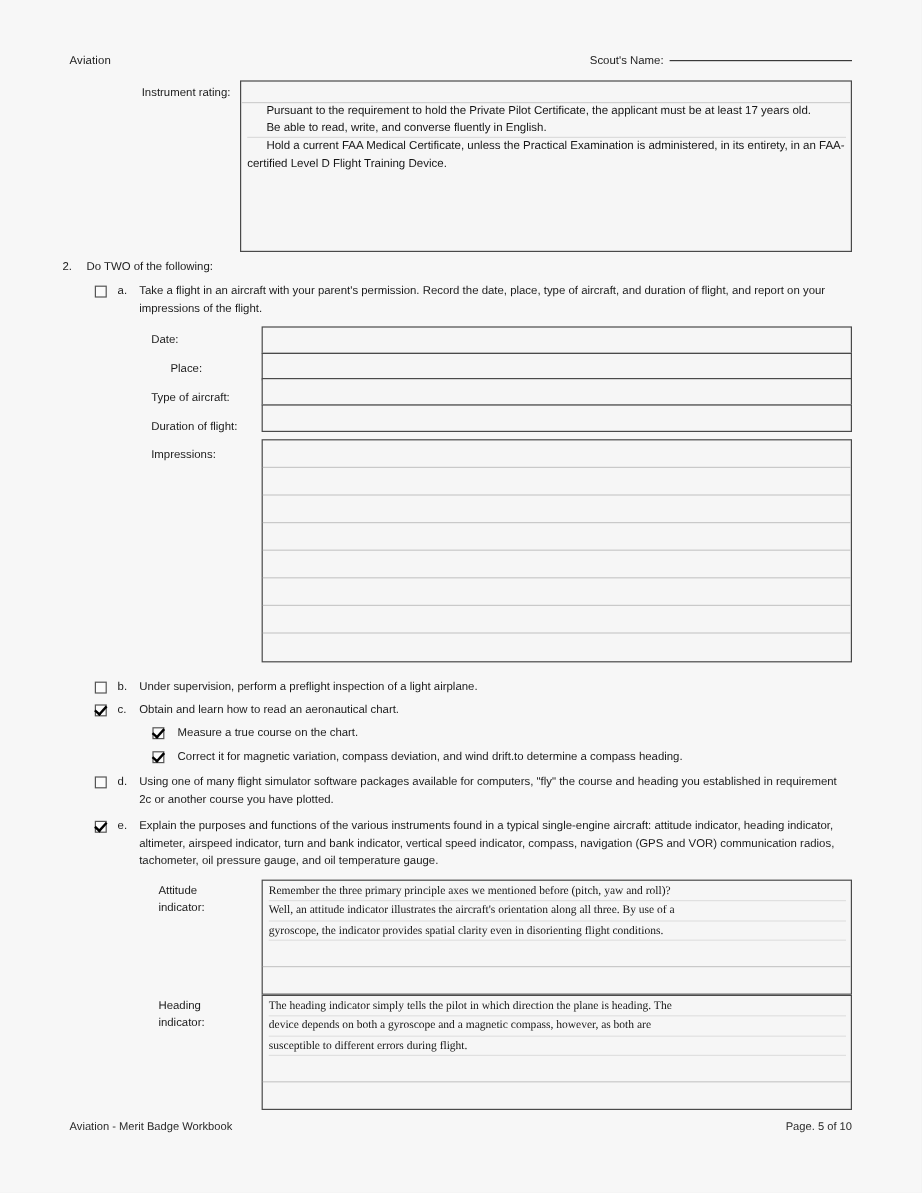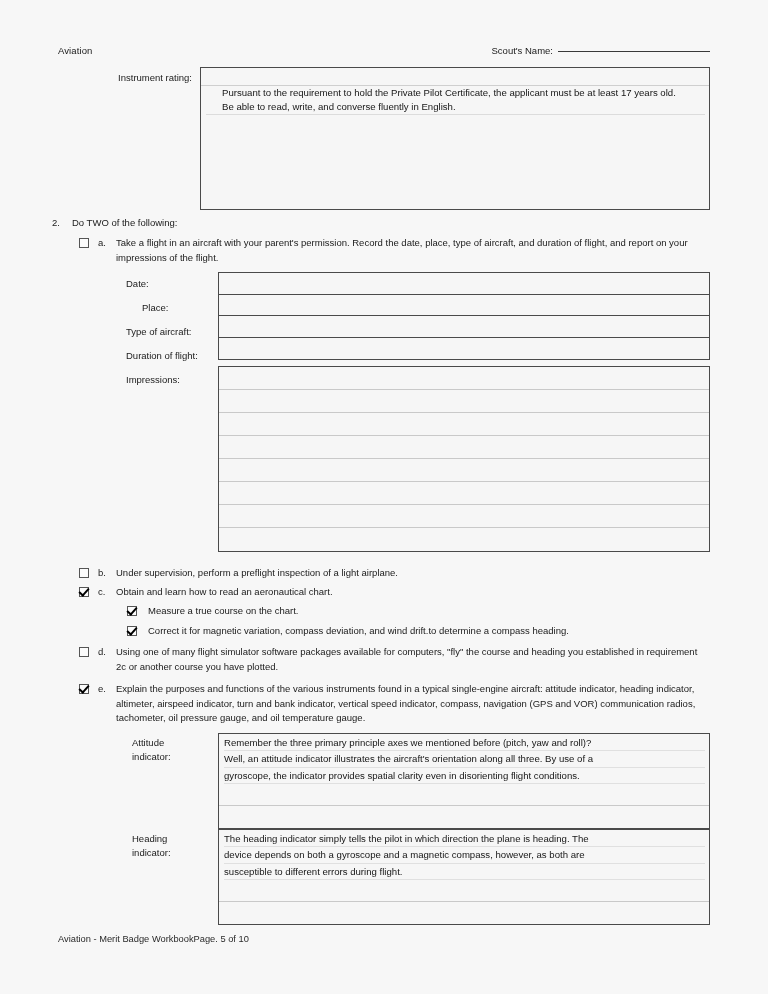--- a/index.html
+++ b/index.html
@@ -186,32 +186,32 @@
     box-sizing: border-box;
     border: 1.4px solid #4a4a4a;
     background: #f6f6f6;
   }
   .ans-text {
     font-size: 9.6px;
     line-height: 15.3px;
     padding: 1px 4px 0 5px;
     color: #161616;
   }
-  .ans-text span { display: block; border-bottom: 1px solid #e0e0e0; }
+  .ans-text span { display: block; border-bottom: 1px solid #e0e0e0; font-family: Liberation Serif, serif; }
   .ans-blank { height: 22px; box-sizing: border-box; border-bottom: 1px solid #c9c9c9; }
   .ans-blank.last { border-bottom: none; }
 
   
   .footer {
     position: absolute;
     left: 58px;
     top: 934px;
     width: 652px;
     display: flex;
-    justify-content: flex-start;
+    justify-content: space-between;
     font-size: 9.3px;
     color: #2a2a2a;
   }
 </style>
 </head>
 <body>
 
 <div class="page">
 
   <div class="header">
@@ -221,20 +221,21 @@
       <span class="name-rule"></span>
     </div>
   </div>
 
   <div class="ir-label">Instrument rating:</div>
   <div class="ir-box box">
     <div class="ir-pad"></div>
     <div class="ir-text">
       <p>Pursuant to the requirement to hold the Private Pilot Certificate, the applicant must be at least 17 years old.</p>
       <p class="u1">Be able to read, write, and converse fluently in English.</p>
+      <p>Hold a current FAA Medical Certificate, unless the Practical Examination is administered, in its entirety, in an FAA-certified Level D Flight Training Device.</p>
     </div>
   </div>
 
   <div class="req-num">2.</div>
   <div class="req-title">Do TWO of the following:</div>
 
   <div class="cbrow" style="left:79px; top:236px; width:625px;">
     <span class="cbox"></span>
     <span class="cb-letter">a.</span>
     <span class="cb-text">Take a flight in an aircraft with your parent's permission.  Record the date, place, type of aircraft, and duration of flight, and report on your impressions of the flight.</span>

